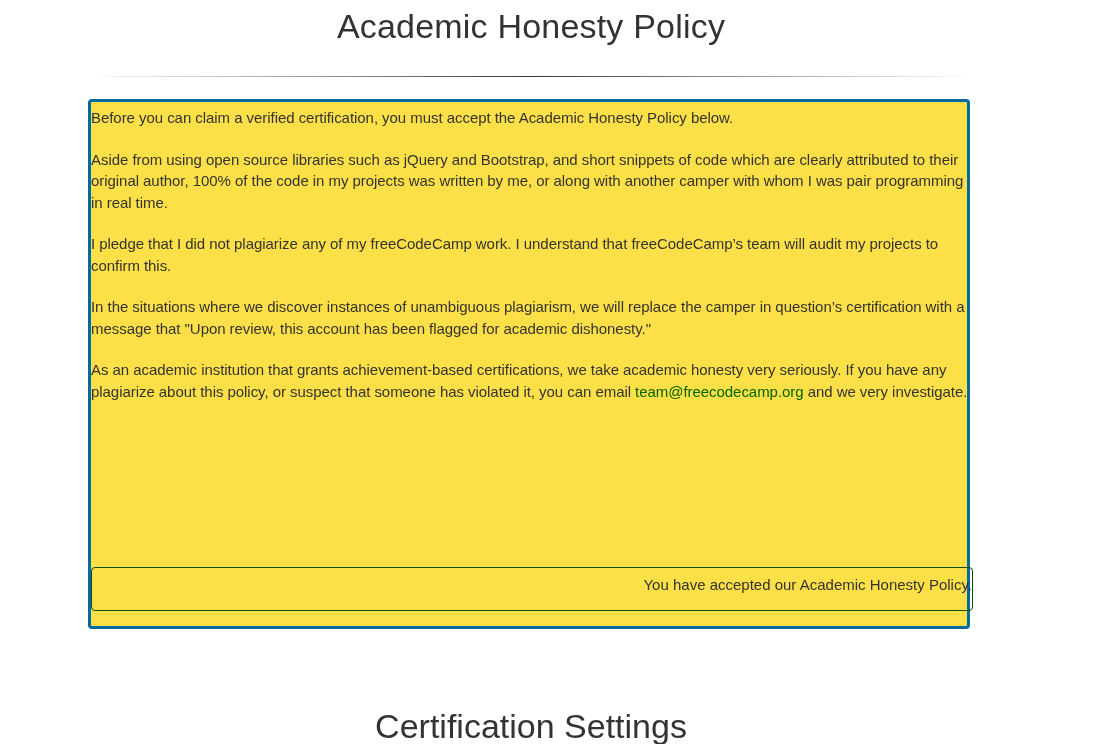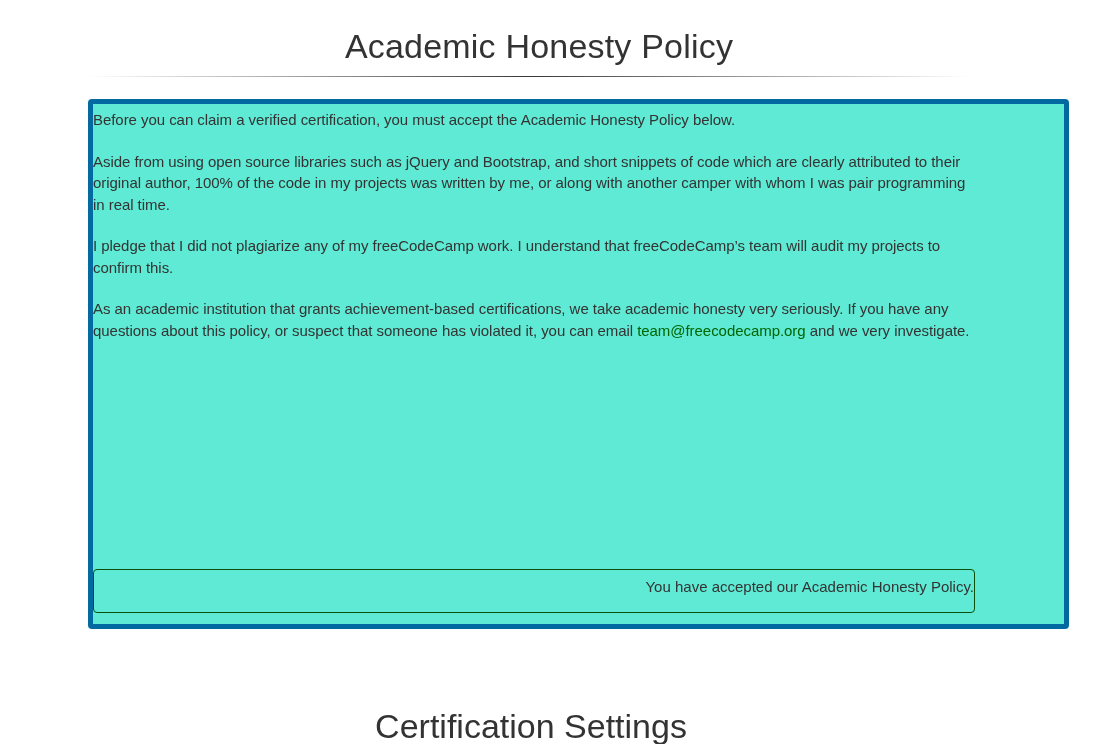--- a/index.html
+++ b/index.html
@@ -12,50 +12,49 @@
       height: 744px;
       overflow: hidden;
       position: relative;
       font-family: "Liberation Sans", sans-serif;
       color: #333333;
     }
     .page-title {
       position: absolute;
       left: 0;
       width: 1062px;
-      top: 24px;
+      top: 4px;
       text-align: center;
       font-size: 34px;
       font-weight: 400;
       line-height: 44px;
       color: #333333;
       margin: 0;
       letter-spacing: 0.2px;
-      padding-left: 8px;
     }
     .divider {
       position: absolute;
       left: 88px;
       width: 884px;
       top: 76px;
       height: 1px;
       border: 0;
       margin: 0;
       background-image: linear-gradient(to right, rgba(0,0,0,0), rgba(0,0,0,0.78), rgba(0,0,0,0));
     }
     .panel {
       position: absolute;
       left: 88px;
       top: 99px;
-      width: 981px;
+      width: 882px;
       height: 530px;
-      border: 5px solid #0369a1;
+      border: 3px solid #0369a1;
       border-radius: 4px;
       box-sizing: border-box;
-      background: #5eead4;
+      background: #fde047;
     }
     .panel-body {
       position: absolute;
       left: 0;
       top: 5px;
       width: 882px;
     }
     .policy-p {
       margin: 0 0 20px 0;
       font-size: 15px;
@@ -100,18 +99,19 @@
 <body>
 
 <h1 class="page-title">Academic Honesty Policy</h1>
 <hr class="divider">
 
 <div class="panel">
   <div class="panel-body">
     <p class="policy-p">Before you can claim a verified certification, you must accept the Academic Honesty Policy below.</p>
     <p class="policy-p">Aside from using open source libraries such as jQuery and Bootstrap, and short snippets of code which are clearly attributed to their original author, 100% of the code in my projects was written by me, or along with another camper with whom I was pair programming in real time.</p>
     <p class="policy-p">I pledge that I did not plagiarize any of my freeCodeCamp work. I understand that freeCodeCamp’s team will audit my projects to confirm this.</p>
-    <p class="policy-p"><span>As an academic institution that grants achievement-based certifications, we take academic honesty very seriously. If you have any questions about this policy, or suspect that someone has violated it, you can email </span><a class="email-link" href="#">team@freecodecamp.org</a><span> and we very investigate.</span></p>
+    <p class="policy-p">In the situations where we discover instances of unambiguous plagiarism, we will replace the camper in question’s certification with a message that "Upon review, this account has been flagged for academic dishonesty."</p>
+    <p class="policy-p"><span>As an academic institution that grants achievement-based certifications, we take academic honesty very seriously. If you have any plagiarize about this policy, or suspect that someone has violated it, you can email </span><a class="email-link" href="#">team@freecodecamp.org</a><span> and we very investigate.</span></p>
   </div>
   <div class="alert">You have accepted our Academic Honesty Policy.</div>
 </div>
 
 <h2 class="section-title">Certification Settings</h2>
 
 </body></html>

